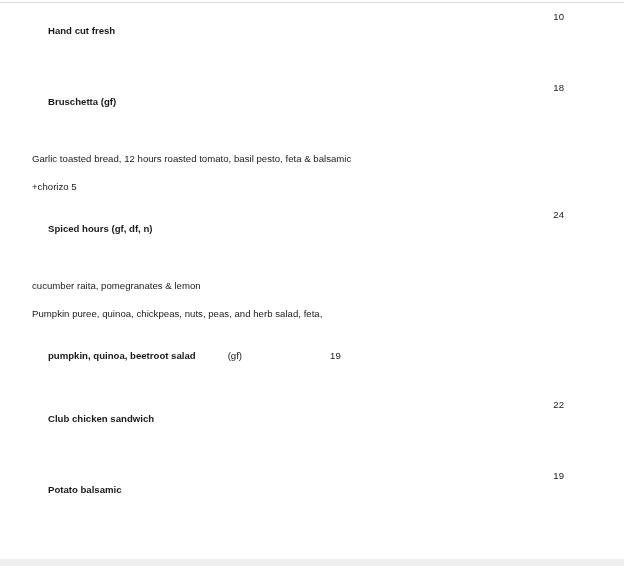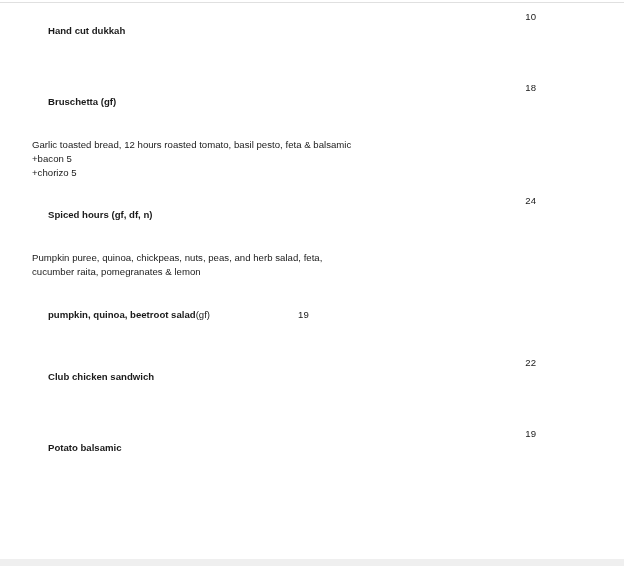--- a/index.html
+++ b/index.html
@@ -47,83 +47,82 @@
   }
 
   
   .row {
     position: relative;
     font-size: 9.6px;
     line-height: 14.2px;
     letter-spacing: 0.02px;
     white-space: pre;
   }
-  .row.desc { font-weight: normal; }
+  .row.desc { font-weight: normal; margin-top: 14px; }
 
   
   .item-head {
     position: relative;
     font-size: 9.6px;
     line-height: 14.2px;
     font-weight: bold;
     white-space: pre;
   }
   .price-col {
     position: absolute;
-    left: 478px;
+    left: 506px;
     top: 0;
     width: 26px;
     text-align: right;
     font-weight: normal;
     font-size: 9.6px;
     line-height: 14.2px;
   }
   .inline-price {
     display: inline-block;
     font-weight: normal;
   }
-  .nobold { font-weight: normal; }
+  .nobold { font-weight: normal; margin-left: 32px; }
 
   
   .gap-sm { height: 8px; }
   .gap-md { height: 14px; }
   .gap-lg { height: 20px; }
 </style>
 </head>
 <body>
 
 <div class="page">
 
   <div class="top-rule"></div>
 
   <div class="content">
 
     <div class="item-head">
-      <span>Hand cut dukkah</span>
+      <span>Hand cut fresh</span>
       <span class="price-col">10</span>
     </div>
 
     <div class="gap-md"></div>
 
     <div class="item-head">
       <span>Bruschetta (gf)</span>
       <span class="price-col">18</span>
     </div>
     <div class="row desc">Garlic toasted bread, 12 hours roasted tomato, basil pesto, feta &amp; balsamic</div>
-    <div class="row desc">+bacon 5</div>
     <div class="row desc">+chorizo 5</div>
 
     <div class="gap-md"></div>
 
     <div class="item-head">
       <span>Spiced hours (gf, df, n)</span>
       <span class="price-col">24</span>
     </div>
+    <div class="row desc">cucumber raita, pomegranates &amp; lemon</div>
     <div class="row desc">Pumpkin puree, quinoa, chickpeas, nuts, peas, and herb salad, feta,</div>
-    <div class="row desc">cucumber raita, pomegranates &amp; lemon</div>
 
     <div class="gap-md"></div>
 
     <div class="item-head">
       <span>pumpkin, quinoa, beetroot salad</span><span class="nobold">(gf)</span><span class="inline-price" style="padding-left:88px;">19</span>
     </div>
 
     <div class="gap-lg"></div>
 
     <div class="item-head">

